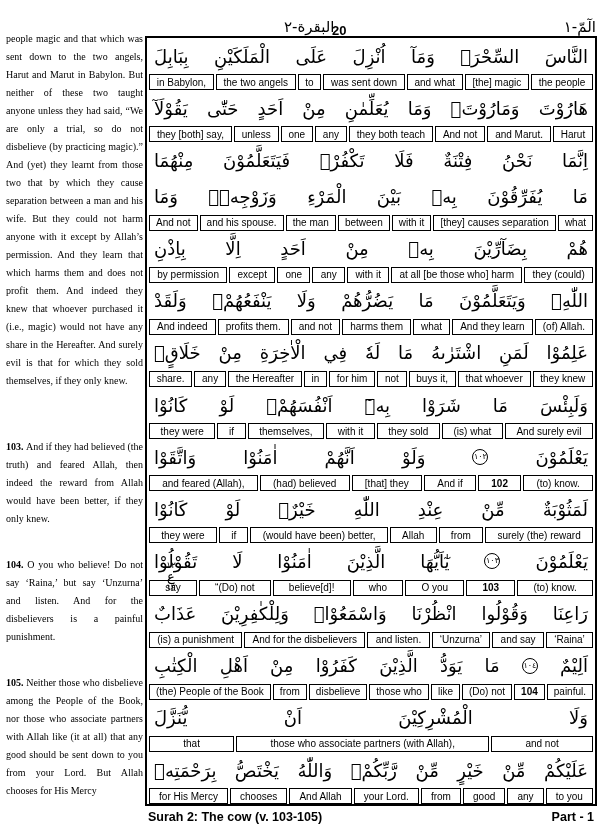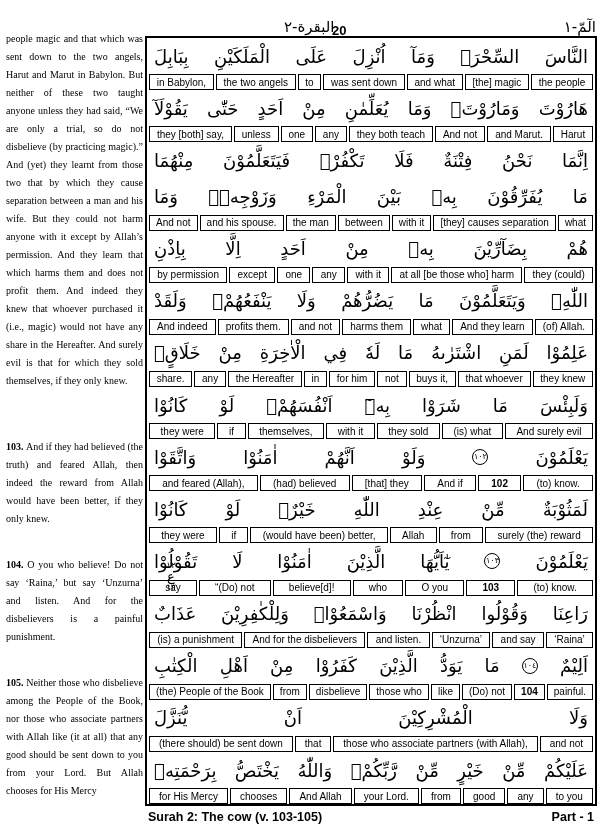--- a/index.html
+++ b/index.html
@@ -324,21 +324,20 @@
         </div>
       </div>
       <div class="unit">
         <div class="arabic" dir="rtl">
           <span class="aword">وَلَا</span>
           <span class="aword">الْمُشْرِكِيْنَ</span>
           <span class="aword">اَنْ</span>
           <span class="aword">يُّنَزَّلَ</span>
         </div>
         <div class="engrow">
-          <div class="ecell">(there should) be sent down</div>
           <div class="ecell">that</div>
           <div class="ecell">those who associate partners (with Allah),</div>
           <div class="ecell">and not</div>
         </div>
       </div>
       <div class="unit">
         <div class="arabic" dir="rtl">
           <span class="aword">عَلَيْكُمْ</span>
           <span class="aword">مِّنْ</span>
           <span class="aword">خَيْرٍ</span>

